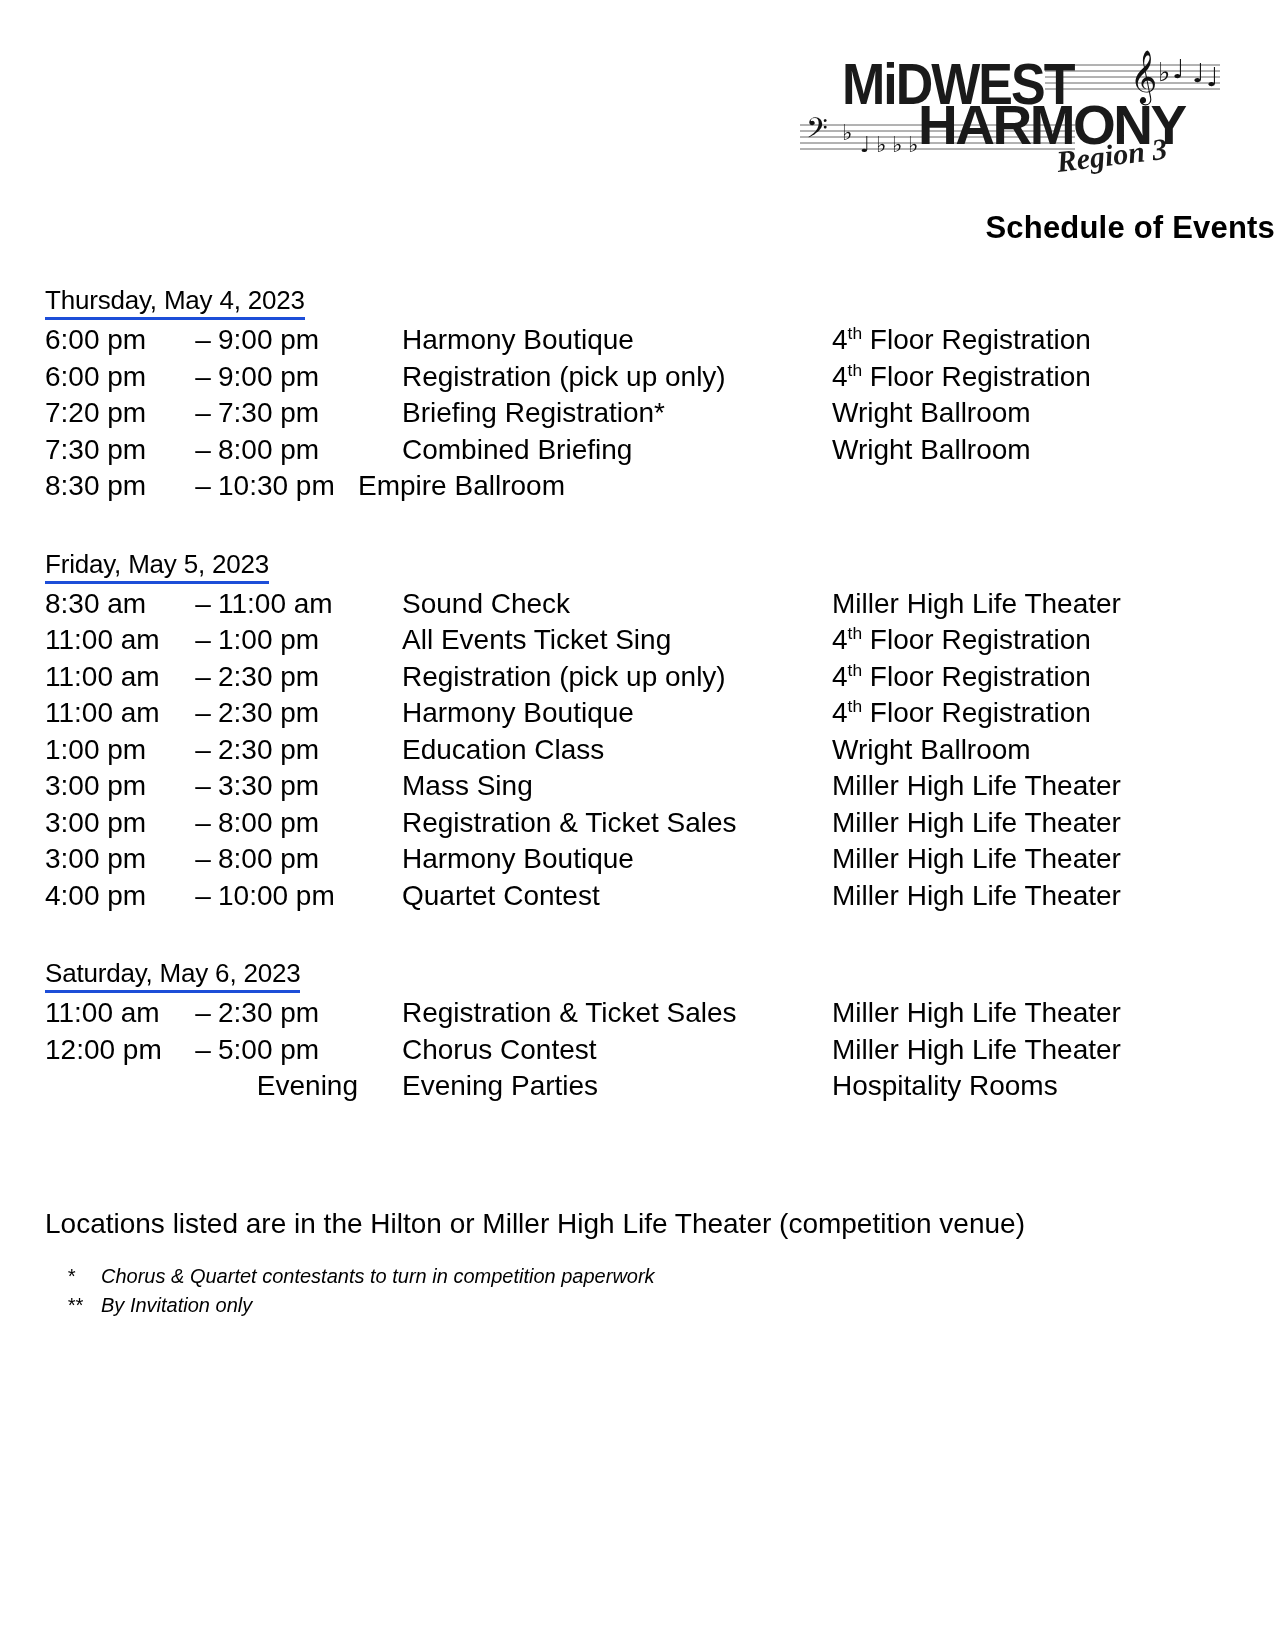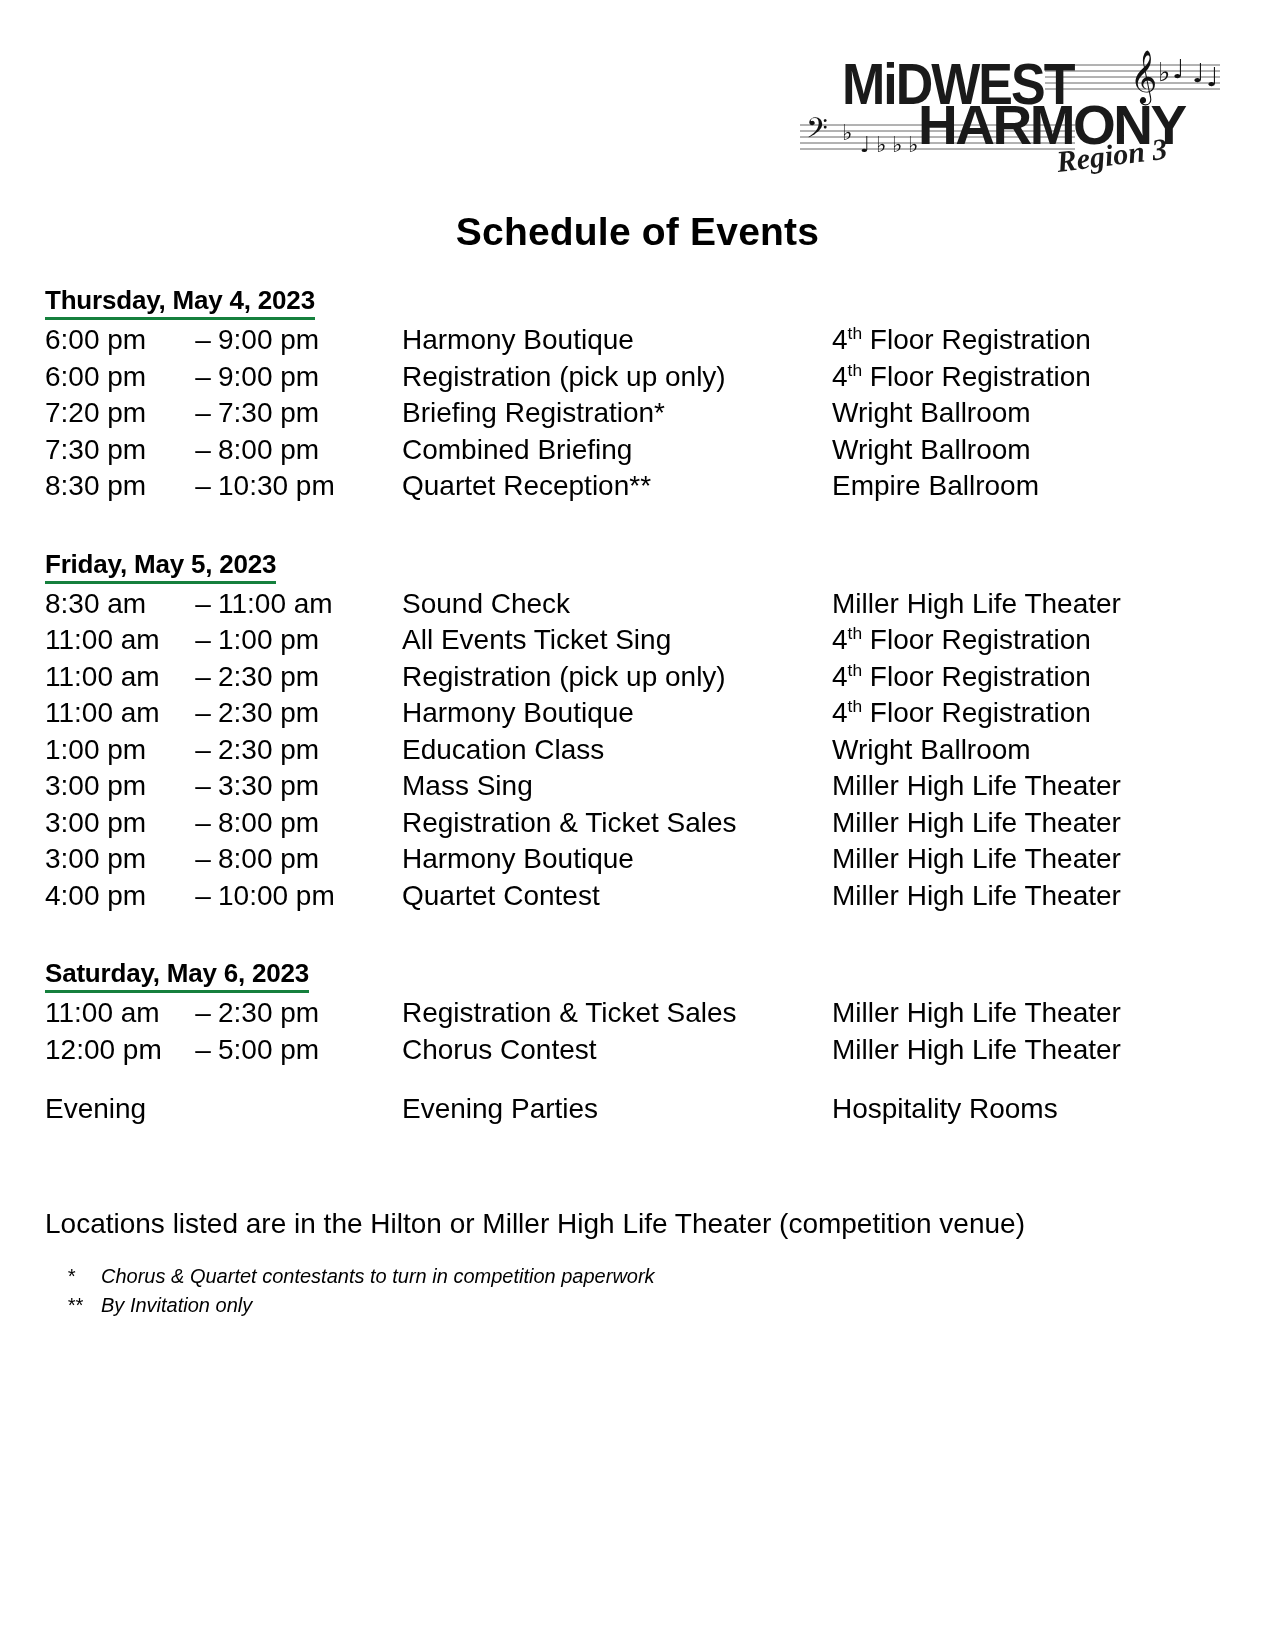--- a/index.html
+++ b/index.html
@@ -25,42 +25,42 @@
     height: 135px;
   }
   .logo-wrap svg { display: block; }
 
   
   .doc-title {
     position: absolute;
     top: 210px;
     left: 0;
     width: 1275px;
-    text-align: center;
-    font-size: 39px;
+    text-align: right;
+    font-size: 31px;
     font-weight: bold;
     letter-spacing: 0.2px;
   }
 
   
   .schedule {
     position: absolute;
     top: 285px;
     left: 45px;
     width: 1190px;
   }
 
   .day-block { margin-bottom: 42px; }
   .day-block.last { margin-bottom: 0; }
 
   .day-header {
     font-size: 26px;
-    font-weight: bold;
+    font-weight: normal;
     display: inline-block;
-    border-bottom: 3px solid #15803d;
+    border-bottom: 3px solid #1d4ed8;
     padding-bottom: 1px;
     margin-bottom: 4px;
     letter-spacing: -0.2px;
   }
 
   .rows { display: block; }
 
   .row {
     display: flex;
     align-items: baseline;
@@ -84,22 +84,21 @@
   }
   .c-event {
     width: 430px;
     padding-left: 44px;
   }
   .c-loc {
     flex: 1;
   }
   .c-single {
     width: 313px;
-    text-align: left;
-    margin-top: 23px;
+    text-align: right;
   }
   sup {
     font-size: 0.62em;
     vertical-align: super;
     line-height: 0;
     text-align: center;
   }
 
   
   .footer {
@@ -209,21 +208,20 @@
           <div class="c-start">7:30 pm</div>
           <div class="c-dash">–</div>
           <div class="c-end">8:00 pm</div>
           <div class="c-event">Combined Briefing</div>
           <div class="c-loc">Wright Ballroom</div>
         </div>
         <div class="row">
           <div class="c-start">8:30 pm</div>
           <div class="c-dash">–</div>
           <div class="c-end">10:30 pm</div>
-          <div class="c-event">Quartet Reception**</div>
           <div class="c-loc">Empire Ballroom</div>
         </div>
       </div>
     </div>
     <div class="day-block">
       <div><div class="day-header">Friday, May 5, 2023</div></div>
       <div class="rows">
         <div class="row">
           <div class="c-start">8:30 am</div>
           <div class="c-dash">–</div>

